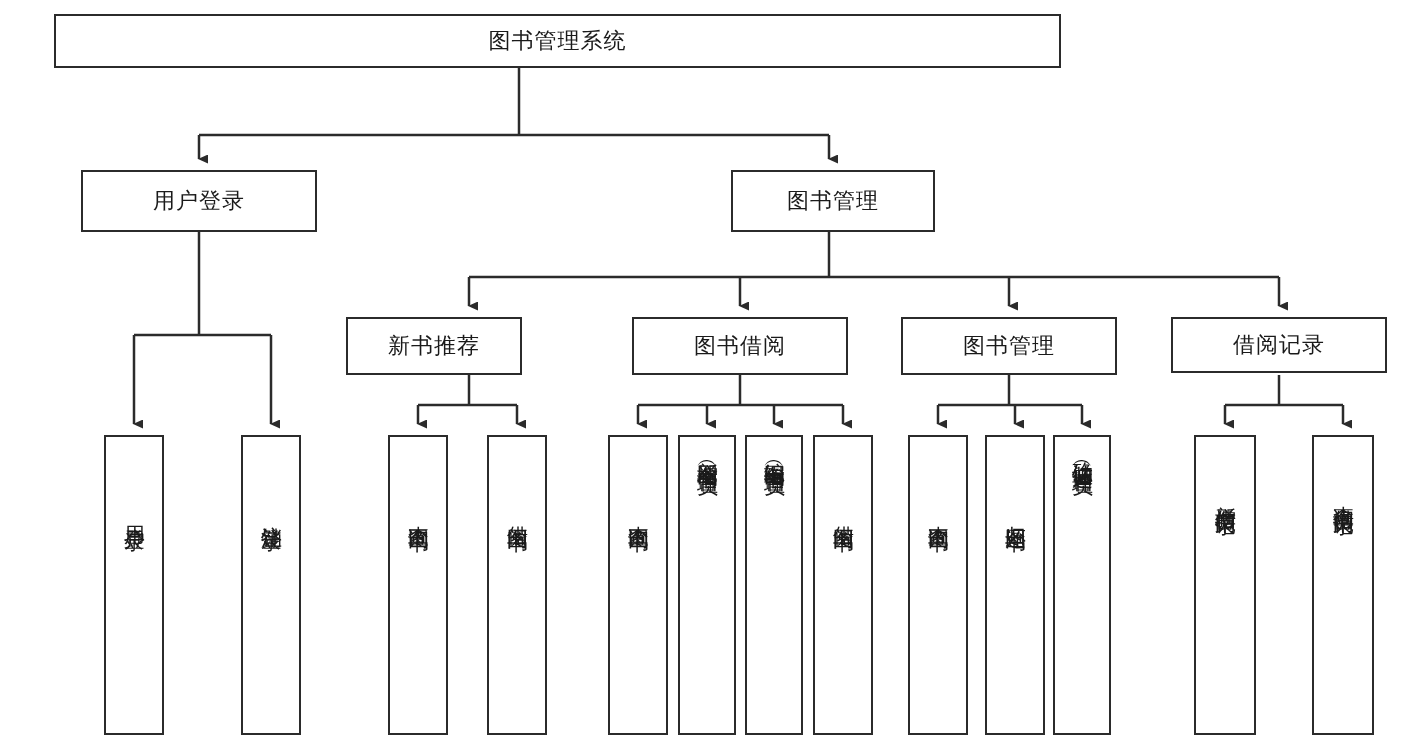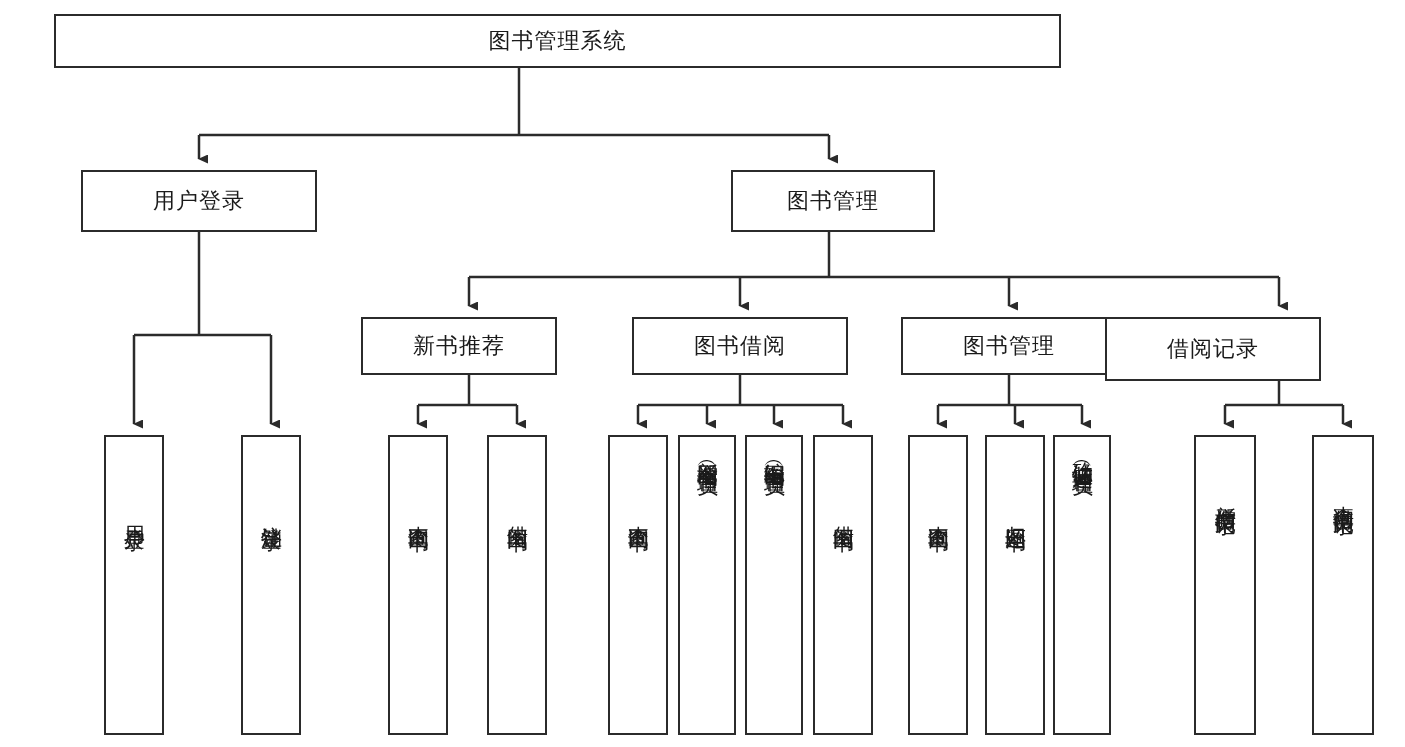--- a/index.html
+++ b/index.html
@@ -122,30 +122,30 @@
   <div id="nodes-layer">
       <div class="node h" style="left: 16px; top: 14px; width: 1007px; height: 54px; margin-left: 38px;">
         <span class="label">图书管理系统</span>
       </div>
       <div class="node h" style="left: 81px; top: 170px; width: 236px; height: 62px;">
         <span class="label">用户登录</span>
       </div>
       <div class="node h" style="left: 731px; top: 170px; width: 204px; height: 62px;">
         <span class="label">图书管理</span>
       </div>
-      <div class="node h" style="left: 361px; top: 317px; width: 196px; height: 58px;">
+      <div class="node h" style="left: 346px; top: 317px; width: 176px; height: 58px;">
         <span class="label">新书推荐</span>
       </div>
       <div class="node h" style="left: 632px; top: 317px; width: 216px; height: 58px;">
         <span class="label">图书借阅</span>
       </div>
       <div class="node h" style="left: 901px; top: 317px; width: 216px; height: 58px;">
         <span class="label">图书管理</span>
       </div>
-      <div class="node h" style="left: 1105px; top: 317px; width: 216px; height: 64px;">
+      <div class="node h" style="left: 1171px; top: 317px; width: 216px; height: 56px;">
         <span class="label">借阅记录</span>
       </div>
       <div class="node v mid" style="left: 104px; top: 435px; width: 60px; height: 300px;">
         <span class="label">用户登录</span>
       </div>
       <div class="node v mid" style="left: 241px; top: 435px; width: 60px; height: 300px;">
         <span class="label">注销登录</span>
       </div>
       <div class="node v mid" style="left: 388px; top: 435px; width: 60px; height: 300px;">
         <span class="label">查询图书</span>

